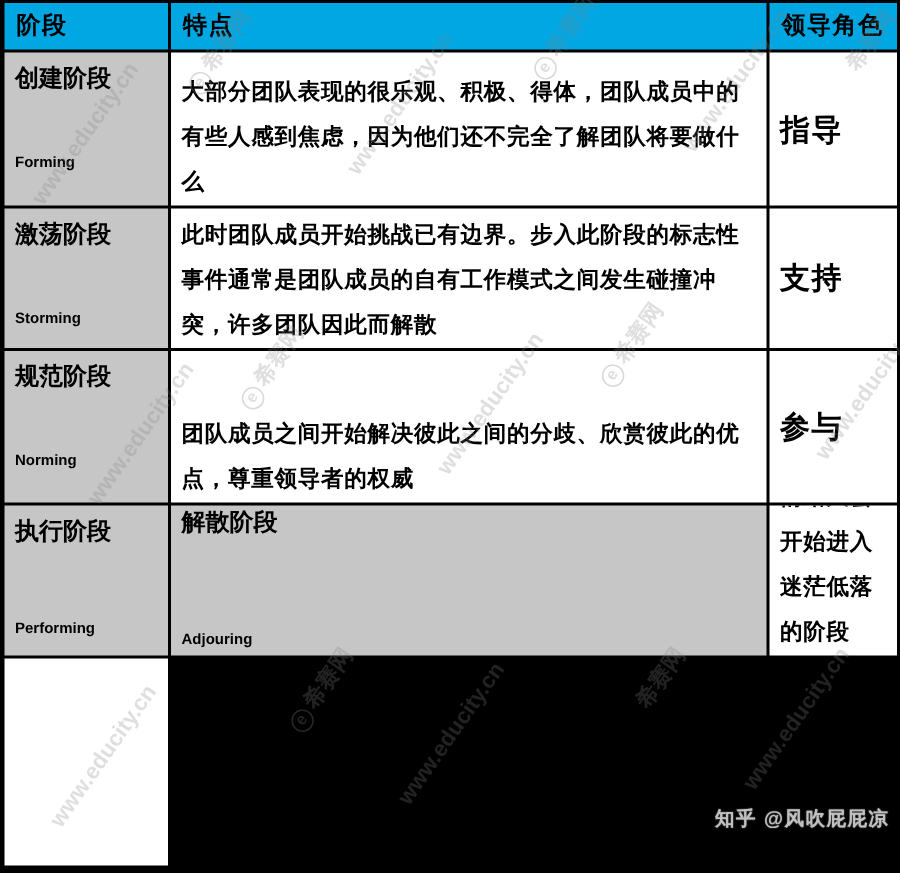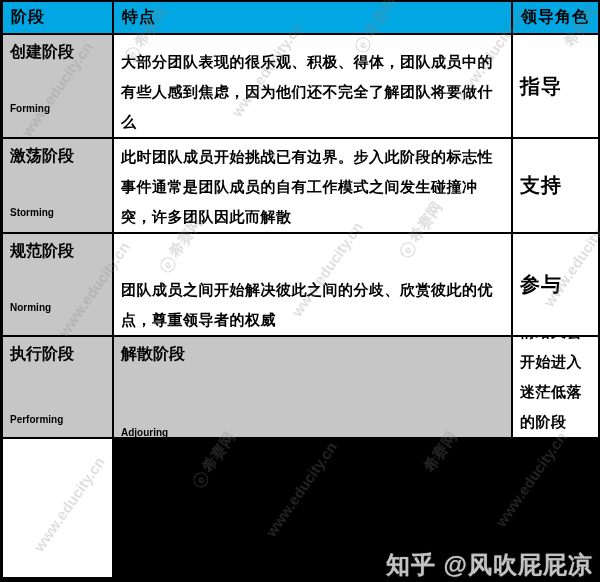--- a/index.html
+++ b/index.html
@@ -22,21 +22,21 @@
   .th {
     background:#00a7e3;
     display:flex; align-items:center;
     padding-left:8px; font-size:16px; letter-spacing:1px;
   }
   .stage {
     background:#c6c6c6;
     display:flex; flex-direction:column; justify-content:space-between;
     padding:7px 3px 12px 7px; font-size:16px;gap:40px;
   }
-  .stage.last { justify-content:space-between; gap:62px; }
+  .stage.last { justify-content:center; gap:62px; }
   .stage .en { font-size:10px; }
   .trait {
     background:#fff;
     display:flex; align-items:flex-end;
     padding:0 7px; font-size:15px; line-height:30px;
     letter-spacing:0.5px;
   }
   .role {
     background:#fff;
     display:flex; align-items:center;
@@ -47,22 +47,22 @@
     position:absolute; white-space:nowrap;
     color:rgba(130,130,130,0.26); font-size:15px; font-weight:bold;
     transform:rotate(-55deg); transform-origin:left top;
   }
   .wm .e-logo {
     display:inline-block; width:15px; height:15px; line-height:13px;
     border:1.5px solid rgba(130,130,130,0.30); border-radius:50%;
     text-align:center; font-size:11px; margin-right:3px;
   }
   .zhihu-credit {
-    position:absolute; right:7px; bottom:1px; z-index:4;
-    color:rgba(200,200,200,0.9); font-size:24px; letter-spacing:1px;
+    position:absolute; right:7px; bottom:27px; z-index:4;
+    color:rgba(200,200,200,0.9); font-size:13px; letter-spacing:1px;
     pointer-events:none; text-shadow:0 0 1px rgba(255,255,255,0.6);
   }
   span:empty { display:none; }
 </style>
 </head>
 <body>
 
 <div class="sheet">
 
   <div class="grid">

